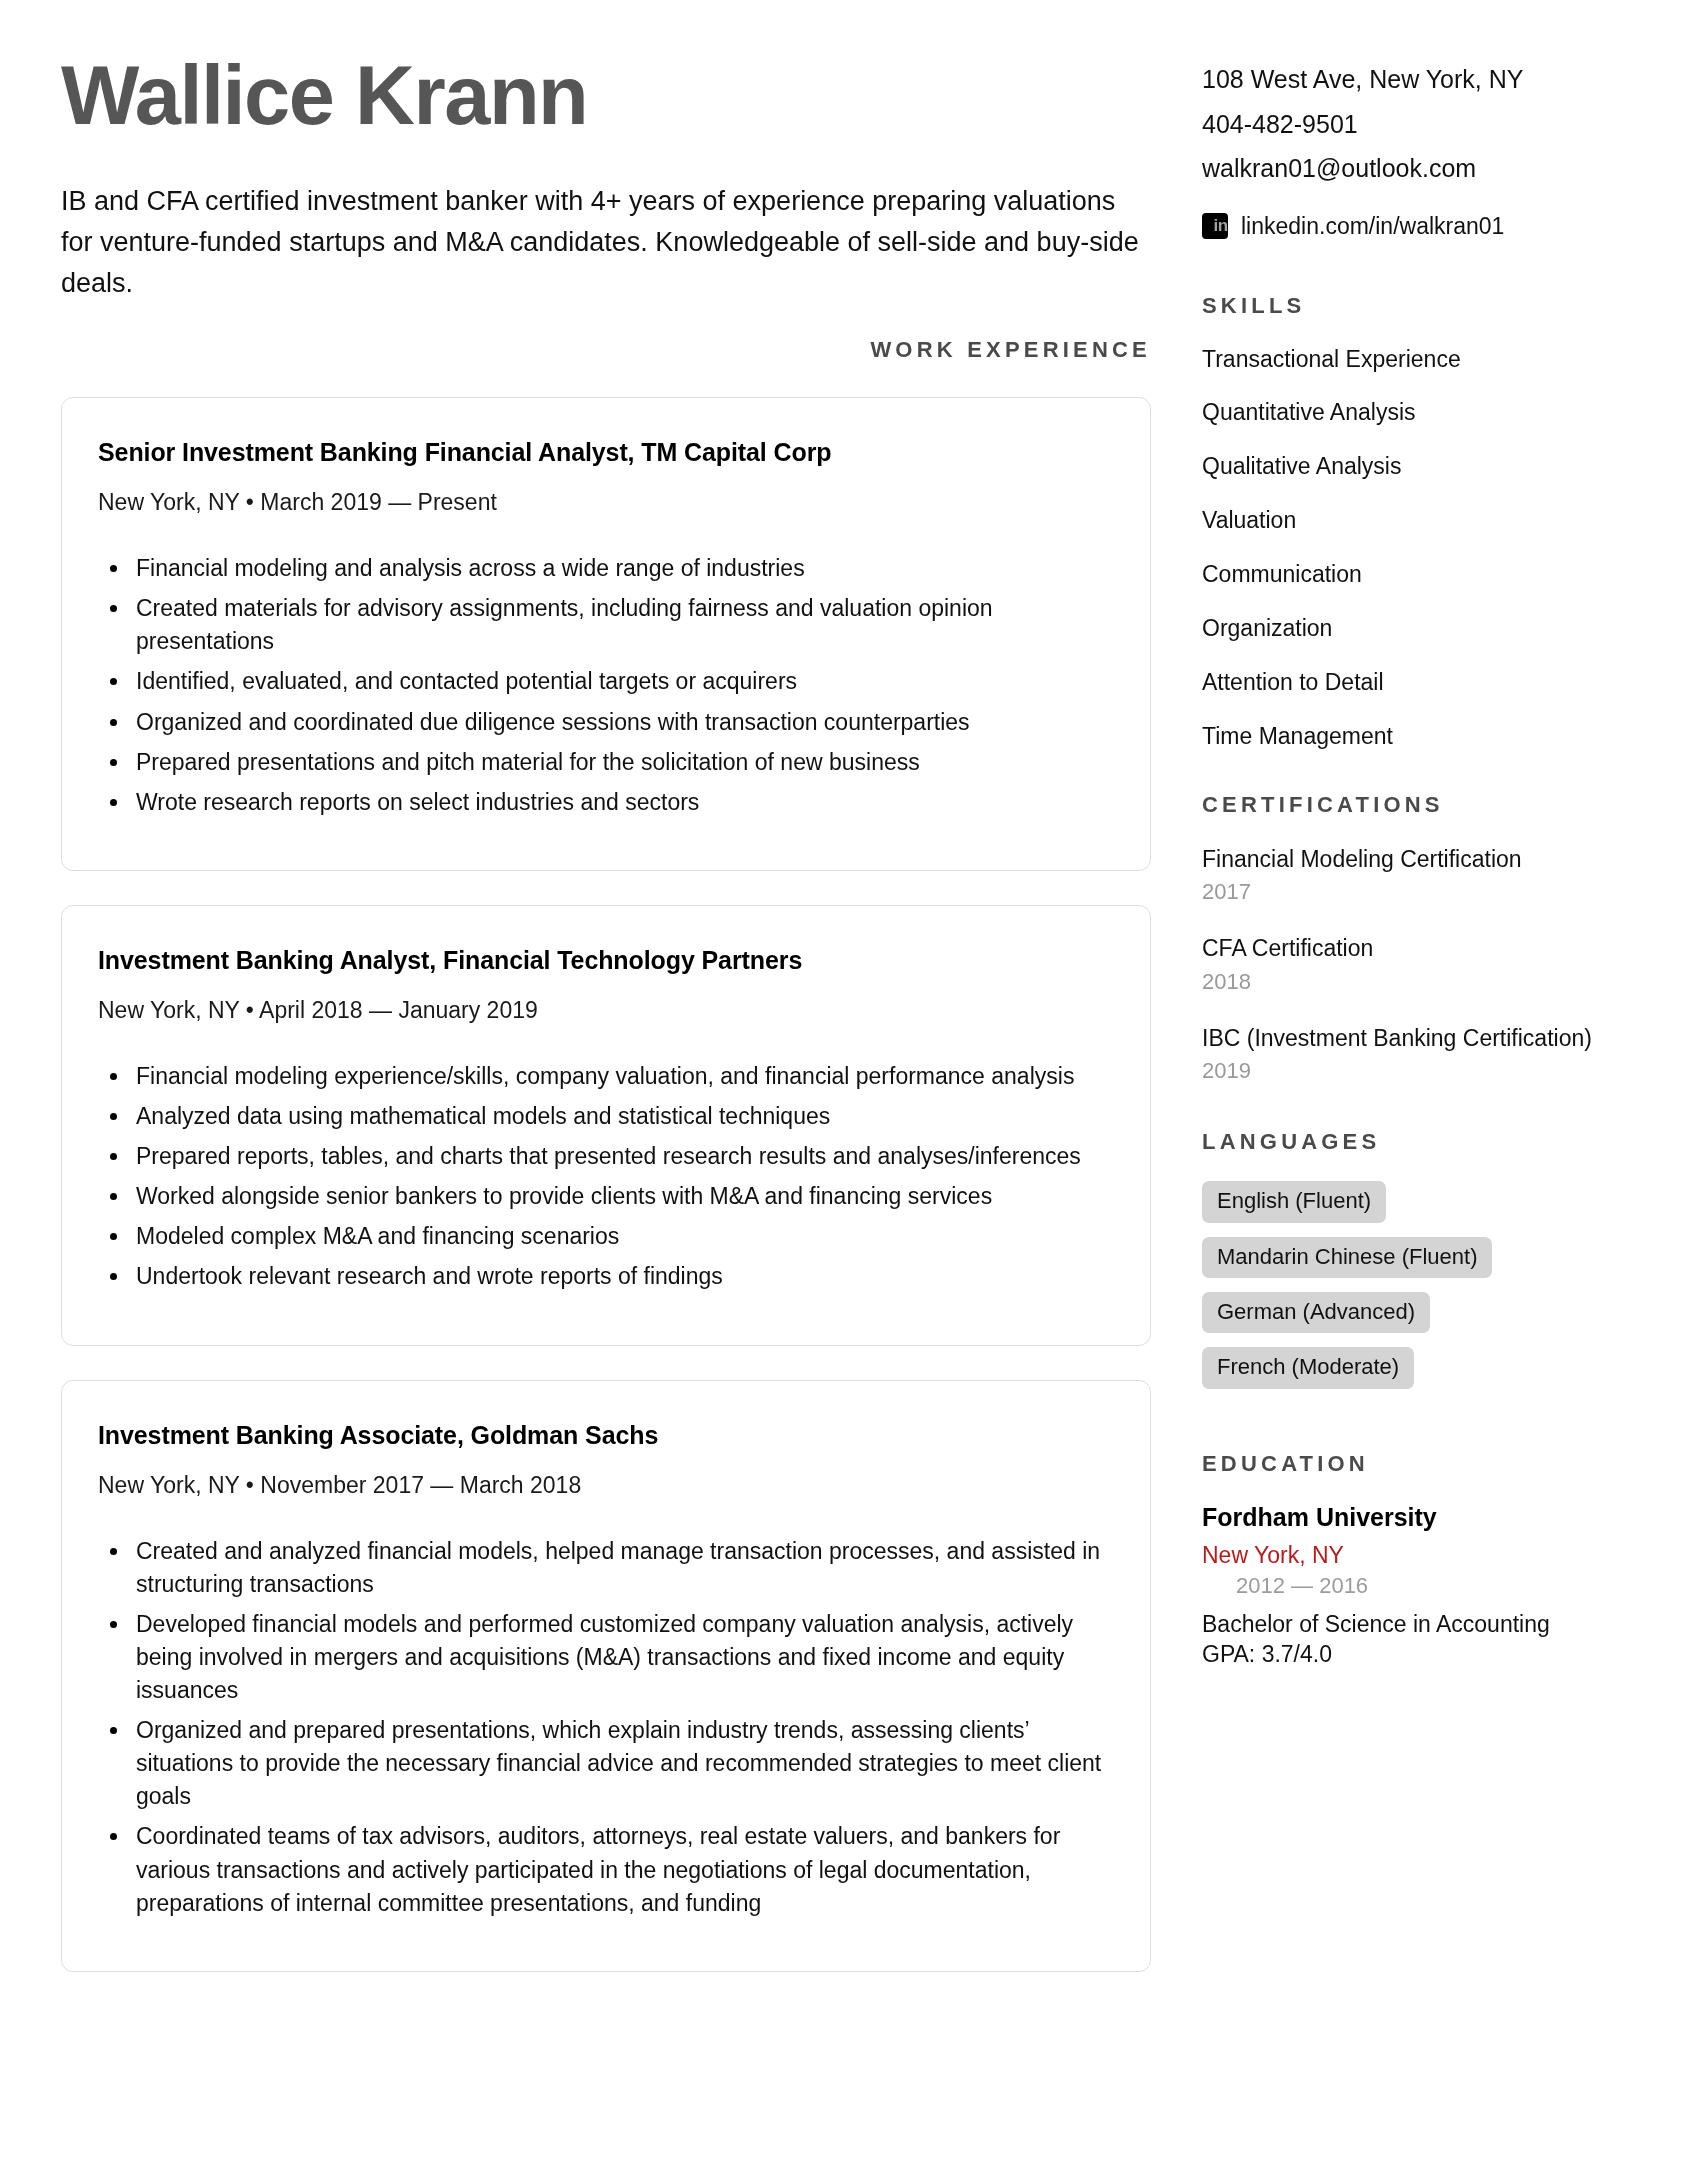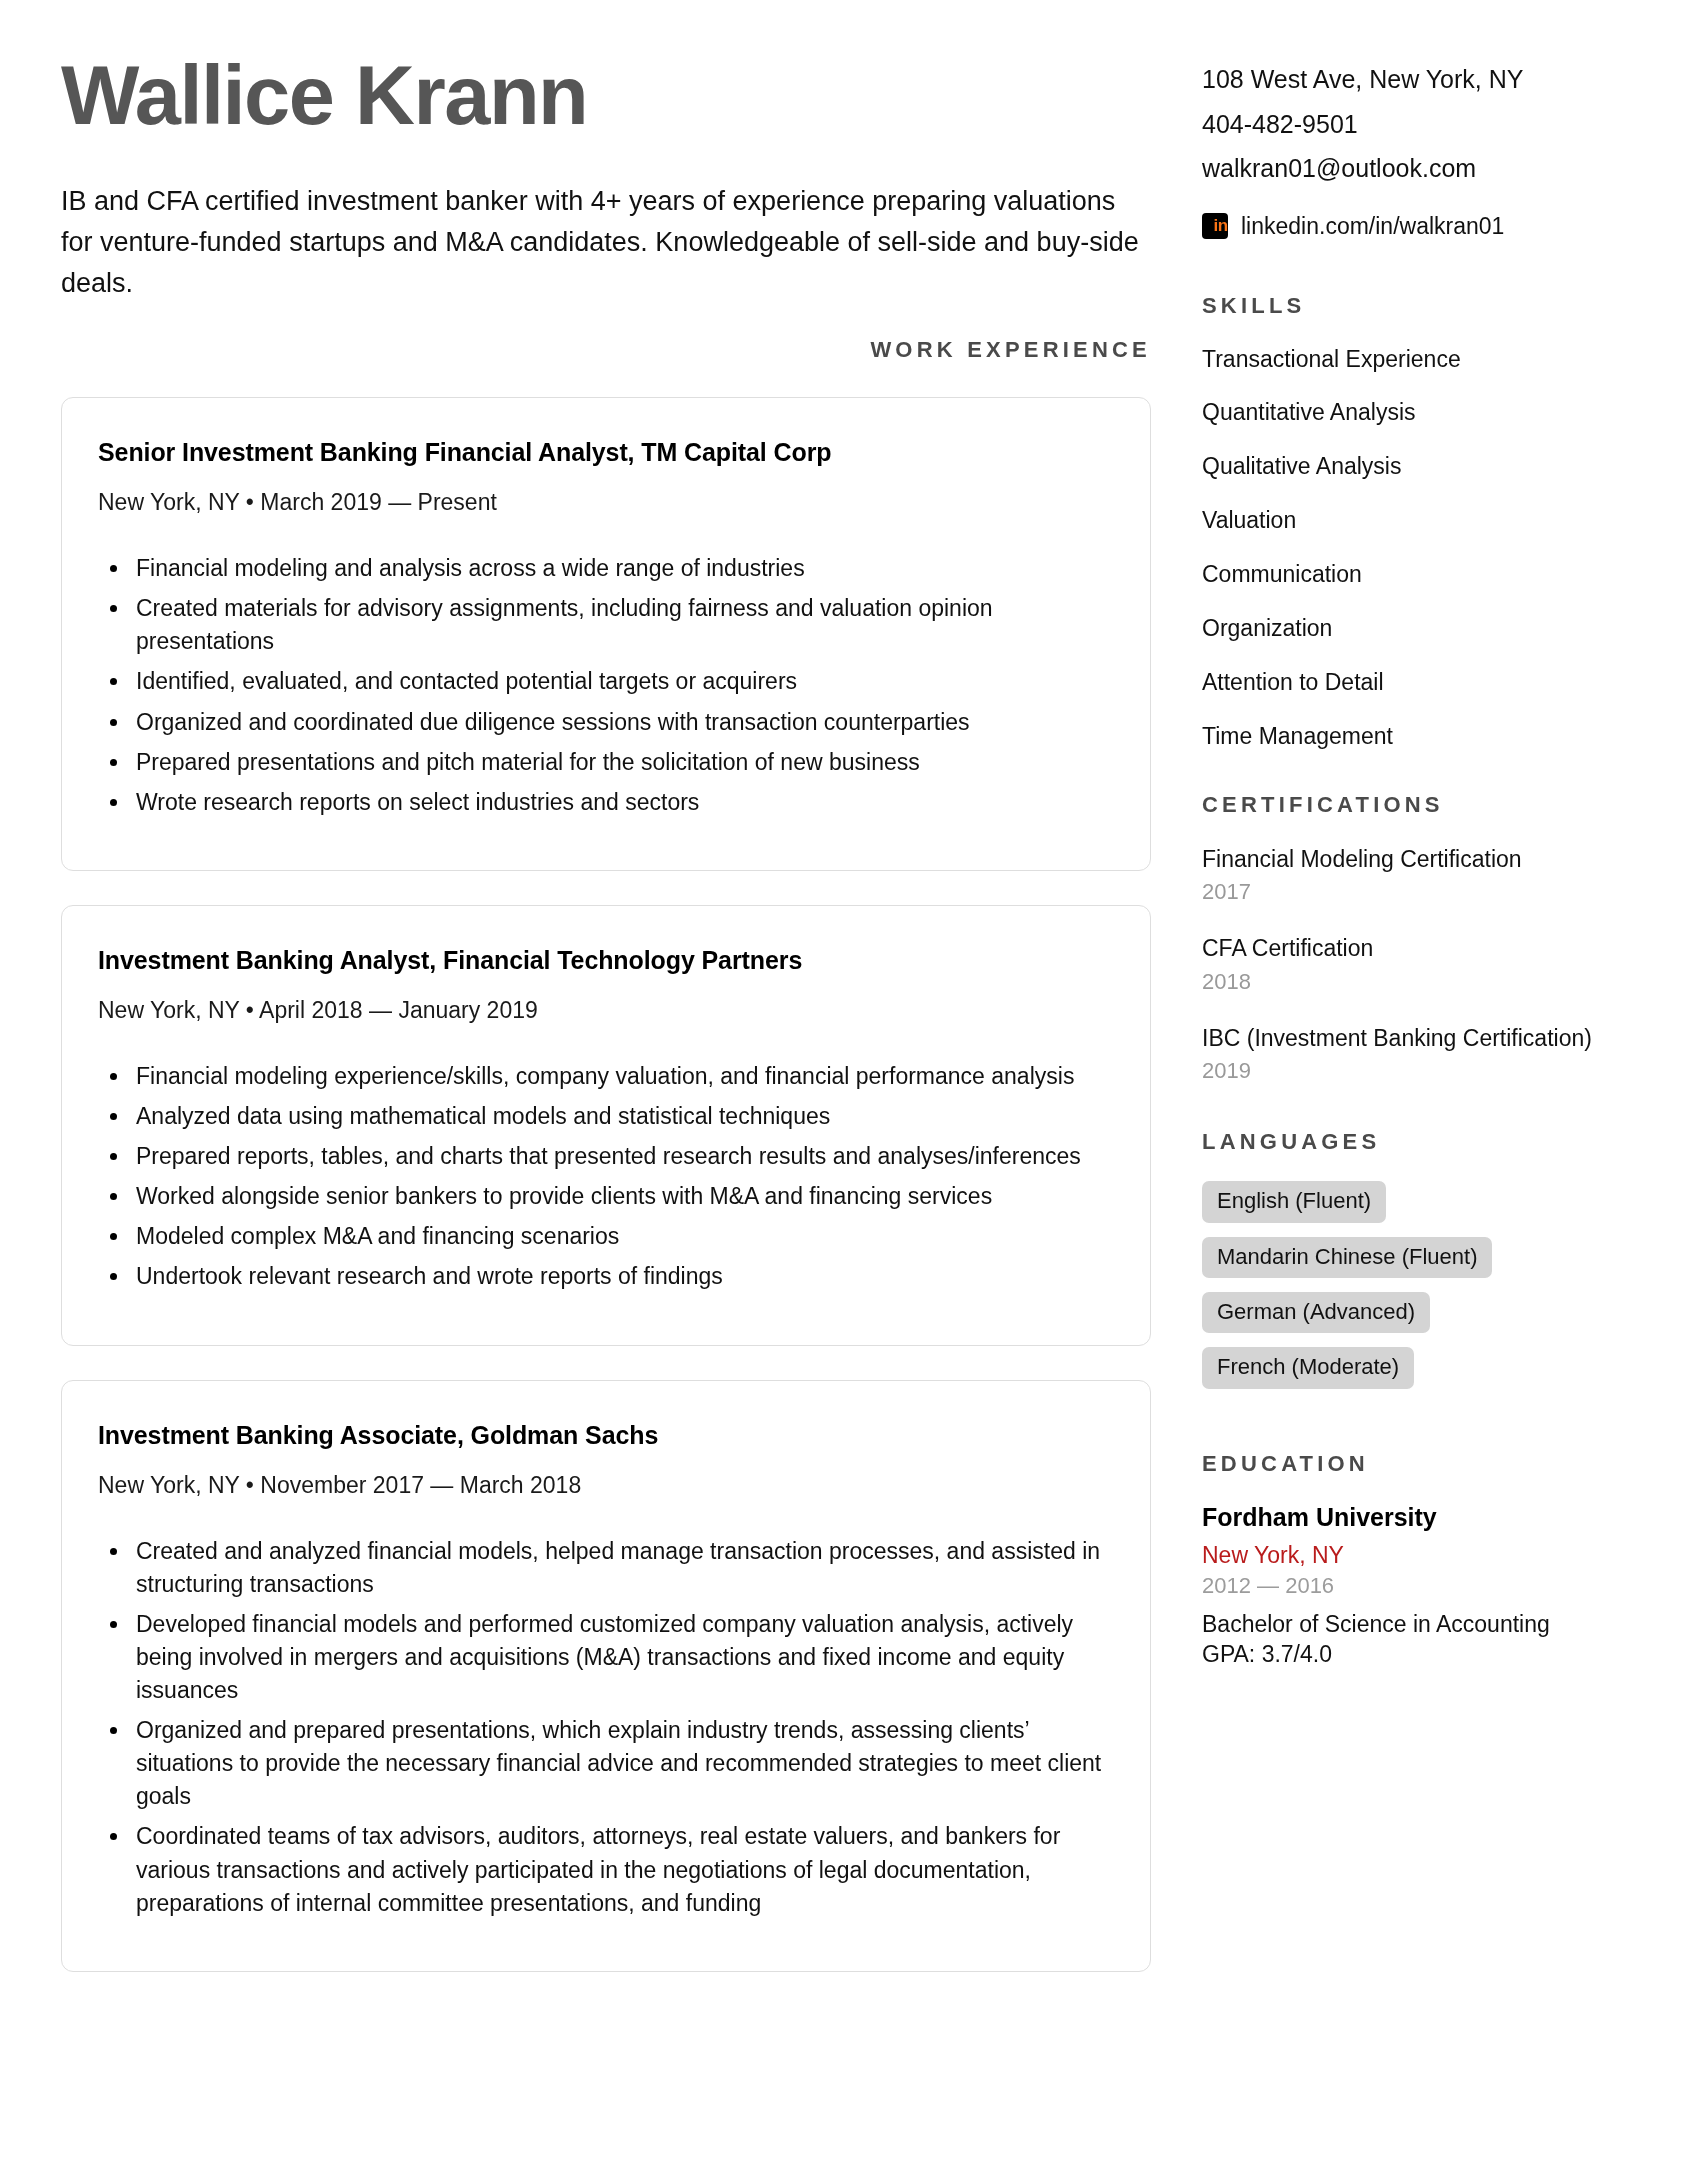--- a/index.html
+++ b/index.html
@@ -129,21 +129,21 @@
     gap: 13px;
     margin-top: 26px;
     margin-bottom: 53px;
   }
 
   .li-icon {
     width: 26px;
     height: 26px;
     border-radius: 4px;
     background: #000000;
-    color: #f97316;
+    color: #a3a3a3;
     font-size: 17px;
     font-weight: 700;
     line-height: 26px;
     text-align: center;
     letter-spacing: -0.5px;
     flex: 0 0 26px;
     padding-left: 11px;
   }
 
   .linkedin-text {
@@ -209,20 +209,21 @@
   .edu-location {
     font-size: 23px;
     color: #b91c1c;
     margin-bottom: 4px;
   }
 
   .edu-years {
     font-size: 22px;
     color: #9c9c9c;
     margin-bottom: 10px;
+    margin-left: 34px;
   }
 
   .edu-degree {
     font-size: 23px;
     color: #111111;
     line-height: 1.38;
   }
 
   .edu-gpa {
     font-size: 23px;

